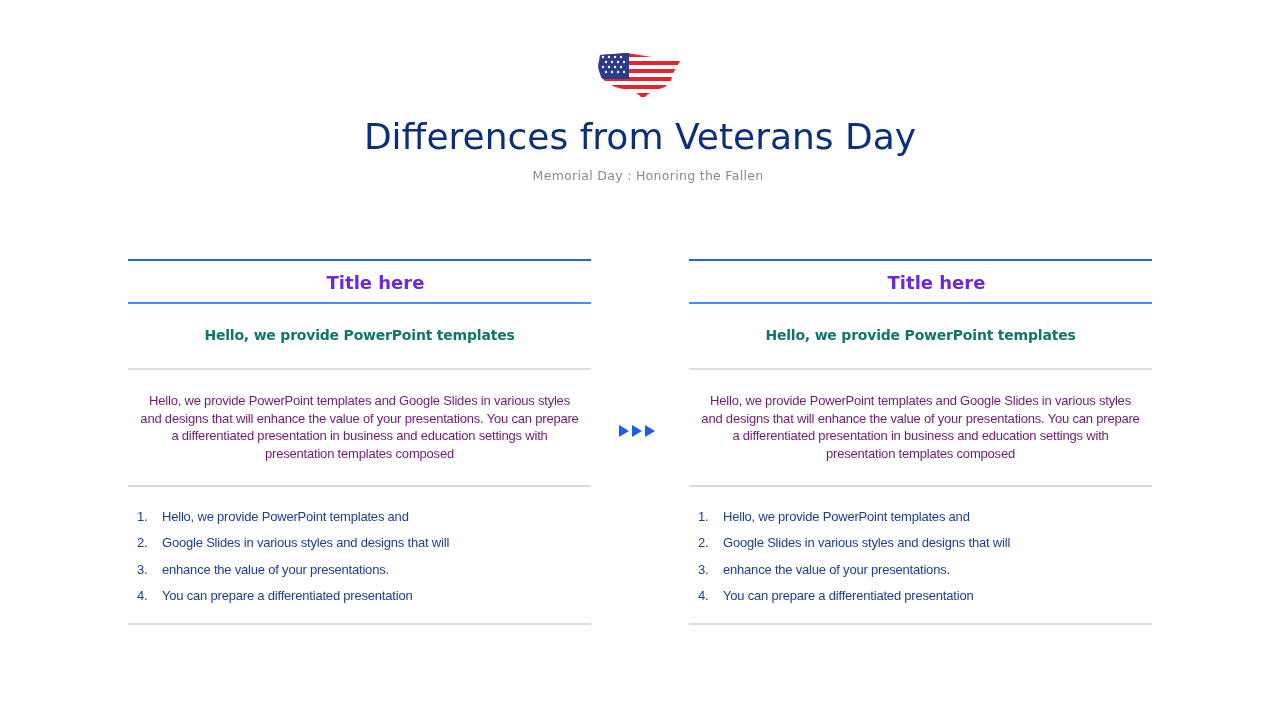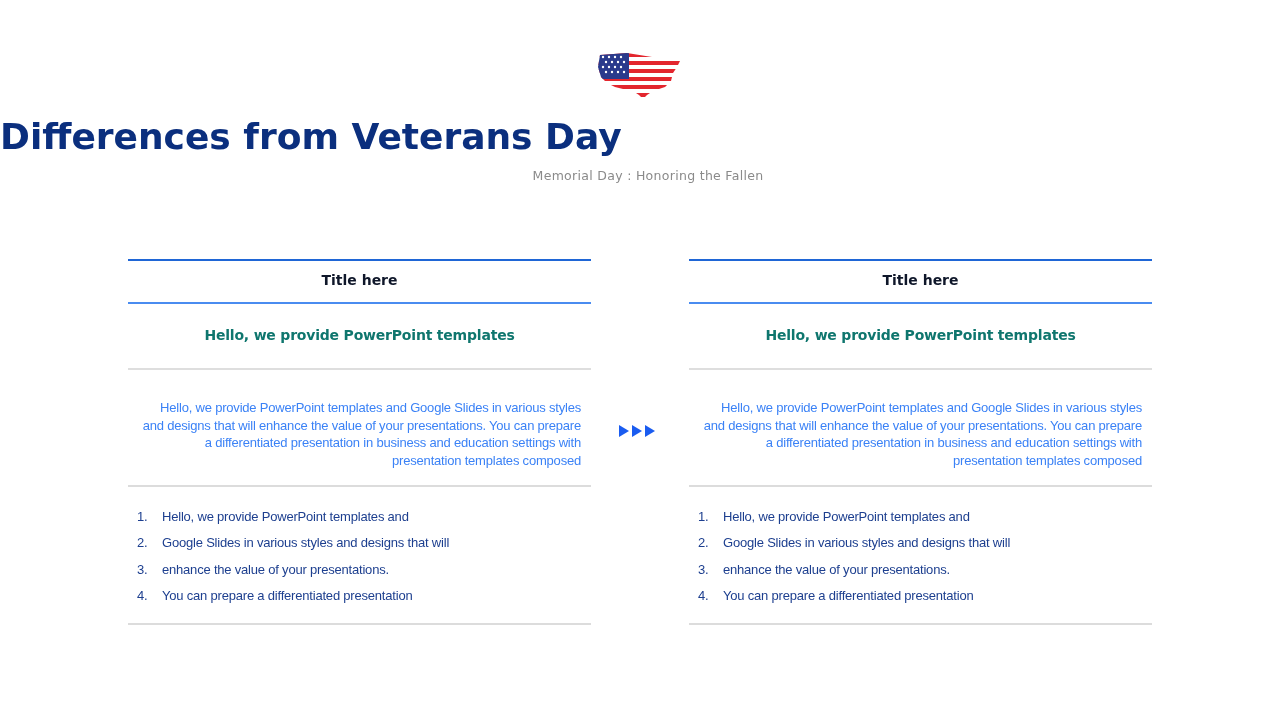--- a/index.html
+++ b/index.html
@@ -2,52 +2,52 @@
 <html><head>
   <meta charset="utf-8">
   <style>
     * { box-sizing: border-box; margin: 0; padding: 0; }
     html, body { width: 1280px; height: 720px; background: #ffffff; overflow: hidden; }
     body { position: relative; font-family: "Liberation Sans", sans-serif; }
 
     .flag { position: absolute; left: 597px; top: 51px; width: 86px; height: 50px; }
 
     .title {
-      position: absolute; left: 0; top: 116px; width: 1280px; 
-      font-family: "DejaVu Sans", sans-serif; font-weight: bold; font-size: 36px;
+      position: absolute; left: 0; top: 116px; width: 1280px; text-align: center;
+      font-family: "DejaVu Sans", sans-serif; font-weight: normal; font-size: 36px;
       color: #0b2f7e; letter-spacing: 0px;
     }
     .subtitle {
       position: absolute; left: 0; top: 168px; width: 1280px; text-align: center;
       font-family: "DejaVu Sans", sans-serif; font-size: 12.5px; color: #8a8a8a; letter-spacing: 0.3px; margin-left: 8px;
     }
 
     .panel { position: absolute; top: 259px; width: 463px; height: 366px; }
     .panel.left { left: 128px; }
     .panel.right { left: 689px; }
 
     .line { position: absolute; left: 0; width: 463px; }
     .line.blue-top { top: 0; height: 1.5px; background: #1f66d6; }
     .line.blue-mid { top: 43px; height: 1.5px; background: #4a8cf0; }
     .line.gray1 { top: 109px; height: 2px; background: #dedede; }
     .line.gray2 { top: 226px; height: 2px; background: #dcdcdc; }
     .line.gray3 { top: 364px; height: 2px; background: #dcdcdc; }
 
     .panel-title {
-      position: absolute; left: 0; top: 13px; width: 463px; text-align: center;
-      font-family: "DejaVu Sans", sans-serif; font-weight: bold; font-size: 14px; color: #0f172a;
+      position: absolute; left: 16px; top: 13px; width: 463px; text-align: center;
+      font-family: "DejaVu Sans", sans-serif; font-weight: bold; font-size: 18px; color: #6d28d9;
     }
     .panel-subtitle {
       position: absolute; left: 0; top: 68px; width: 463px; text-align: center;
       font-family: "DejaVu Sans", sans-serif; font-weight: bold; font-size: 14px; color: #0f766e;
       letter-spacing: -0.2px;
     }
     .panel-body {
-      position: absolute; left: 10px; top: 140px; width: 443px; text-align: right;
-      font-family: "Liberation Sans", sans-serif; font-size: 13px; line-height: 17.7px; color: #3b82f6;
+      position: absolute; left: 10px; top: 133px; width: 443px; text-align: center;
+      font-family: "Liberation Sans", sans-serif; font-size: 13px; line-height: 17.7px; color: #701a75;
       letter-spacing: -0.2px;
     }
     .panel-list {
       position: absolute; left: 9px; top: 248px; width: 440px; list-style: none;
       font-family: "Liberation Sans", sans-serif; font-size: 13px; color: #1d3f8f;
       letter-spacing: -0.2px;
     }
     .panel-list li { height: 26.3px; line-height: 20px; display: flex; }
     .panel-list .num { width: 25px; display: inline-block; }
 

